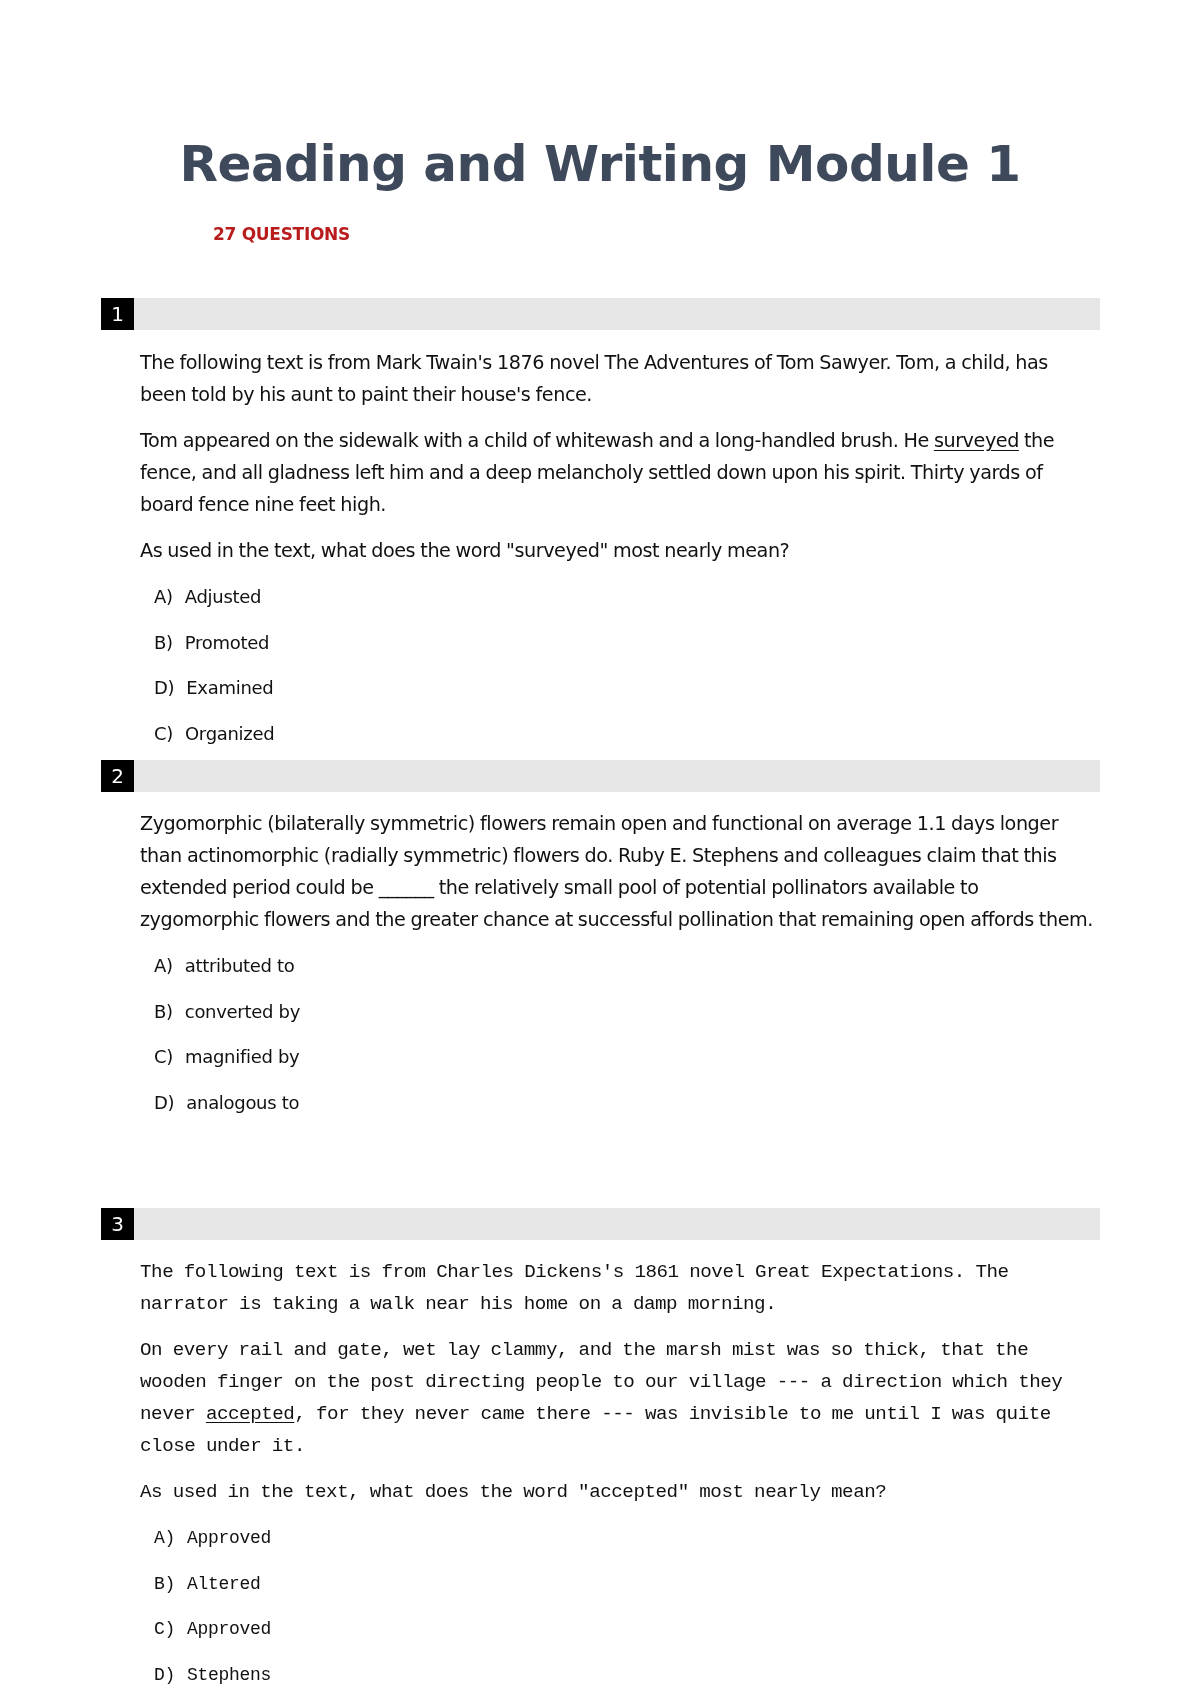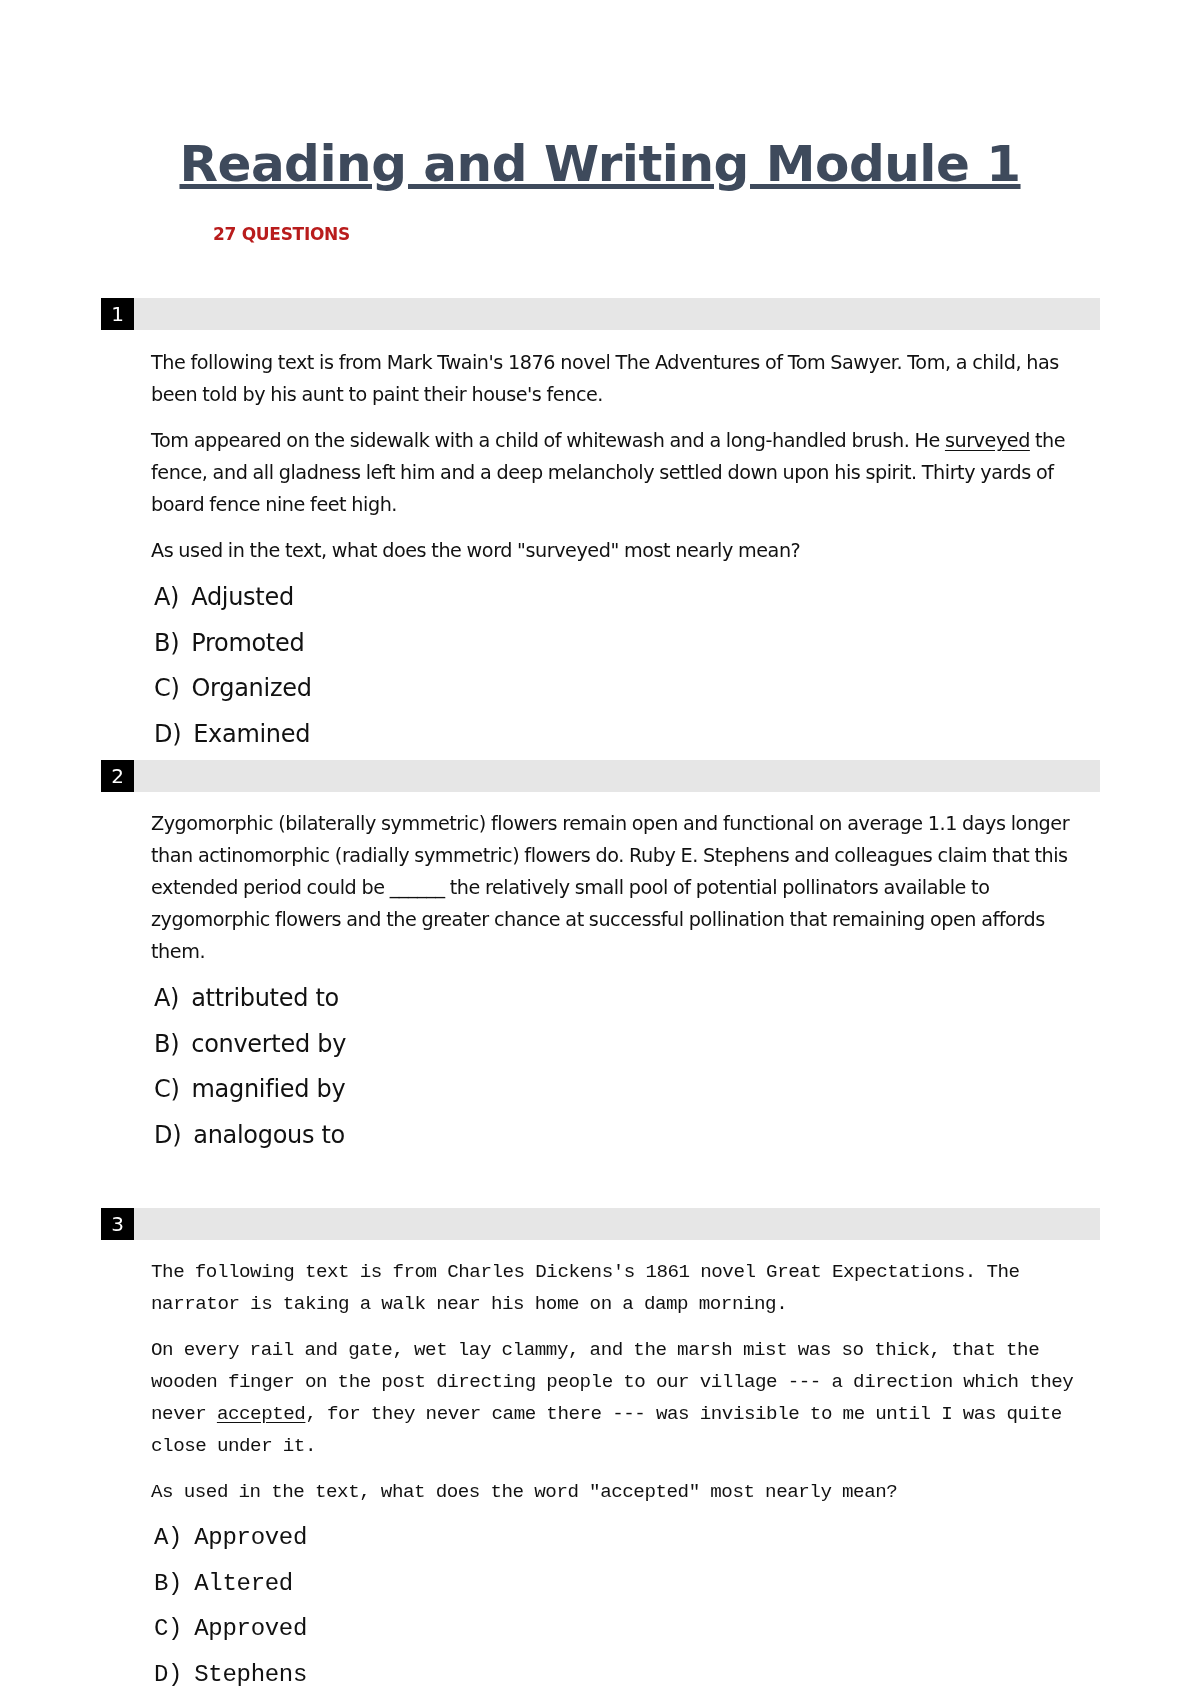--- a/index.html
+++ b/index.html
@@ -6,67 +6,66 @@
   body {
     width: 1200px; height: 1698px; position: relative; overflow: hidden;
     font-family: "DejaVu Sans", "Liberation Sans", sans-serif;
     color: #111111;
   }
   .title {
     position: absolute; left: 0; width: 1200px; top: 135px;
     text-align: center; font-weight: bold; font-size: 50px;
     color: #3e4a5c; letter-spacing: -0.5px; margin: 0;
     font-family: "DejaVu Sans", sans-serif;
-    text-decoration: underline;
   }
   .subtitle {
     position: absolute; left: 213px; top: 224px;
     font-weight: bold; font-size: 17px; color: #b91c1c;
     letter-spacing: -0.3px;
   }
   .qbar {
     position: absolute; left: 101px; width: 999px; height: 32px;
     background: #e6e6e6;
   }
   .qnum {
     position: absolute; left: 0; top: 0; width: 33px; height: 32px;
     background: #000000; color: #ffffff; font-size: 20px;
     text-align: center; line-height: 32px;
   }
   .qbody { position: absolute; left: 136px; width: 960px; }
   .para {
-    font-size: 19.2px; line-height: 32px; margin: 0 0 14px 15px;
+    font-size: 19.2px; line-height: 32px; margin: 0 0 14px 4px;
     letter-spacing: -0.45px; word-spacing: -0.5px;
   }
   .para u { text-decoration: underline; text-underline-offset: 3px; }
   .choices { margin: 0; padding: 0; list-style: none; }
   .choice {
-    font-size: 24px; line-height: 32px; height: 45.5px;
+    font-size: 18px; line-height: 32px; height: 45.5px;
     padding-left: 18px; letter-spacing: -0.3px;
   }
   .choice .letter { display: inline-block; margin-right: 12px; }
 </style>
 </head>
 <body>
 
 <h1 class="title">Reading and Writing Module 1</h1>
 <div class="subtitle">27 QUESTIONS</div>
 
 <div class="qbar" style="top:298px;">
   <div class="qnum">1</div>
 </div>
 <div class="qbody" style="top:347px;">
   <p class="para">The following text is from Mark Twain's 1876 novel The Adventures of Tom Sawyer. Tom, a child, has been told by his aunt to paint their house's fence.</p>
   <p class="para"><span>Tom appeared on the sidewalk with a child of whitewash and a long-handled brush. He </span><u>surveyed</u><span> the fence, and all gladness left him and a deep melancholy settled down upon his spirit. Thirty yards of board fence nine feet high.</span></p>
   <p class="para">As used in the text, what does the word "surveyed" most nearly mean?</p>
   <ul class="choices">
     <li class="choice"><span class="letter">A)</span><span>Adjusted</span></li>
     <li class="choice"><span class="letter">B)</span><span>Promoted</span></li>
+    <li class="choice"><span class="letter">D)</span><span>Examined</span></li>
     <li class="choice"><span class="letter">C)</span><span>Organized</span></li>
-    <li class="choice"><span class="letter">D)</span><span>Examined</span></li>
   </ul>
 </div>
 
 <div class="qbar" style="top:760px;">
   <div class="qnum">2</div>
 </div>
 <div class="qbody" style="top:808px;">
   <p class="para">Zygomorphic (bilaterally symmetric) flowers remain open and functional on average 1.1 days longer than actinomorphic (radially symmetric) flowers do. Ruby E. Stephens and colleagues claim that this extended period could be ______ the relatively small pool of potential pollinators available to zygomorphic flowers and the greater chance at successful pollination that remaining open affords them.</p>
   <ul class="choices">
     <li class="choice"><span class="letter">A)</span><span>attributed to</span></li>

